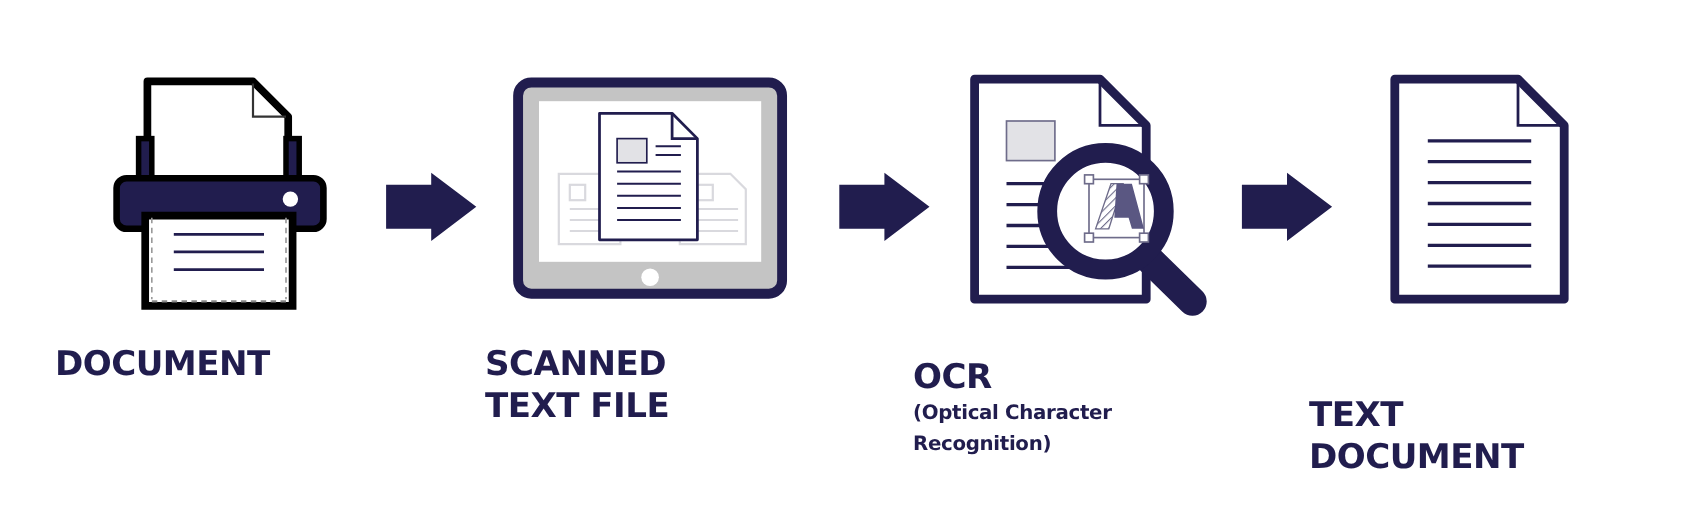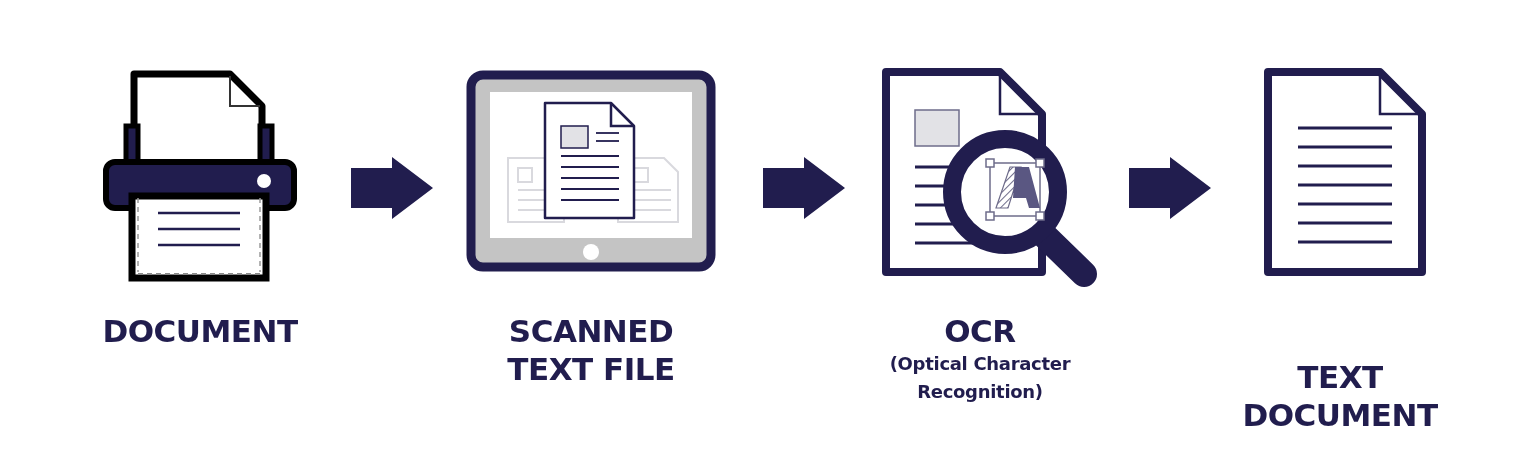--- a/index.html
+++ b/index.html
@@ -1,21 +1,20 @@
 <!DOCTYPE html>
 <html><head>
   <meta charset="utf-8">
   <style>
     html, body { margin: 0; padding: 0; background: #ffffff; }
     body { width: 1536px; height: 460px; position: relative; overflow: hidden; font-family: "DejaVu Sans", sans-serif; }
     .stage { position: absolute; left: 0; top: 0; width: 1536px; height: 460px; }
     .icon { position: absolute; }
     .label {
       position: absolute;
-      text-align: center;
       color: #211d4e;
       font-family: "DejaVu Sans", sans-serif;
       font-weight: bold;
       letter-spacing: -0.5px;
     }
     .label .big { display: block; font-size: 31px; line-height: 38px; }
     .label .small { display: block; font-size: 18px; line-height: 28px; letter-spacing: -0.3px; }
   </style>
 </head>
 <body>
@@ -137,21 +136,21 @@
 
   <div class="label" style="left:50px; top:312px; width:300px;">
     <span class="big">DOCUMENT</span>
   </div>
 
   <div class="label" style="left:441px; top:312px; width:300px;">
     <span class="big">SCANNED</span>
     <span class="big">TEXT FILE</span>
   </div>
 
-  <div class="label" style="left:830px; top:312px; width:300px;">
+  <div class="label" style="left:830px; top:324px; width:300px;">
     <span class="big">OCR</span>
     <span class="small">(Optical Character</span>
     <span class="small">Recognition)</span>
   </div>
 
   <div class="label" style="left:1190px; top:312px; width:300px;margin-top:46px;">
     <span class="big">TEXT</span>
     <span class="big">DOCUMENT</span>
   </div>
 

